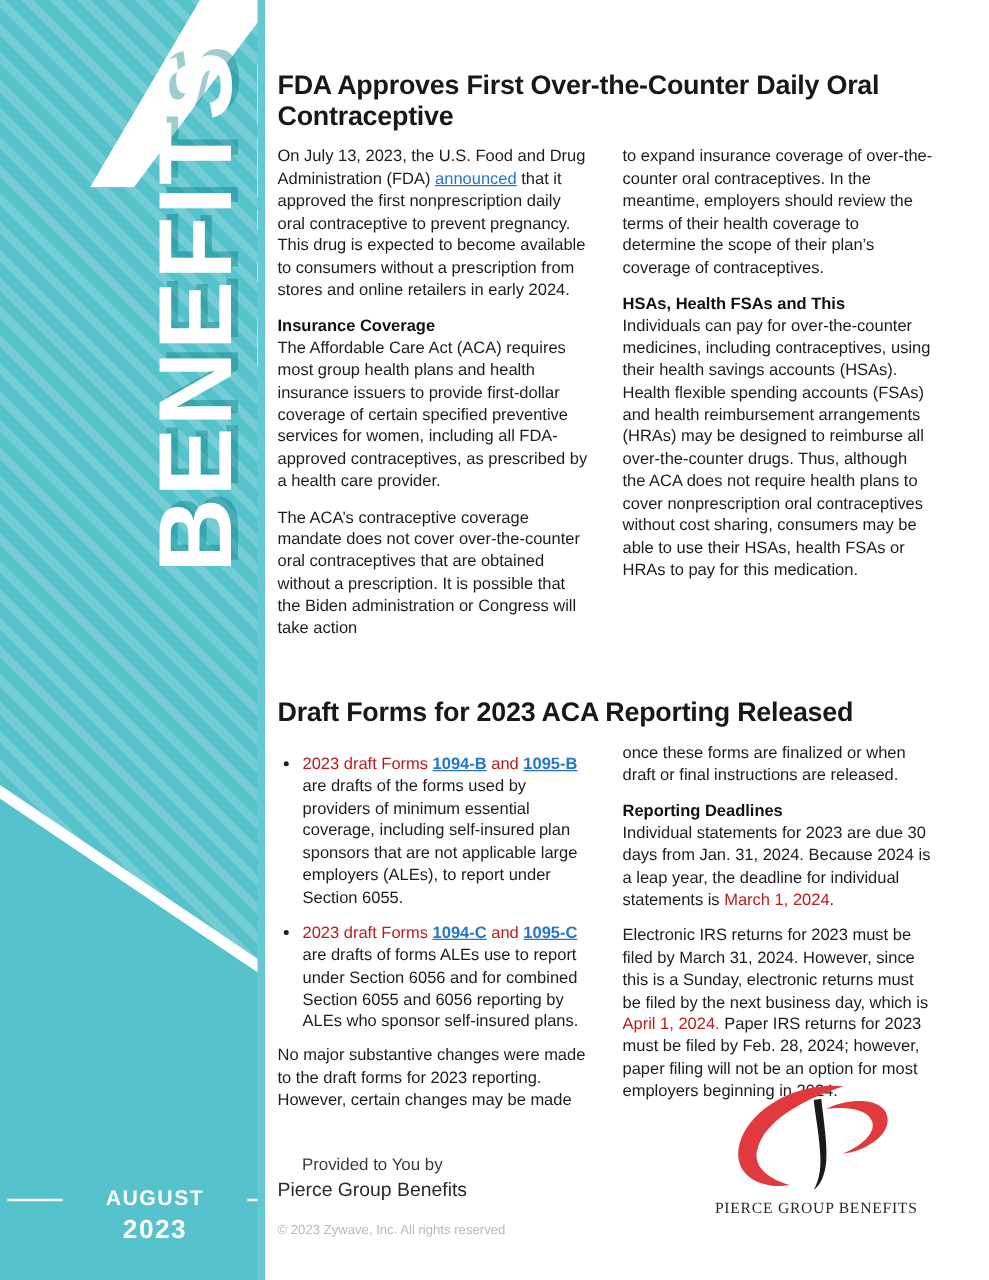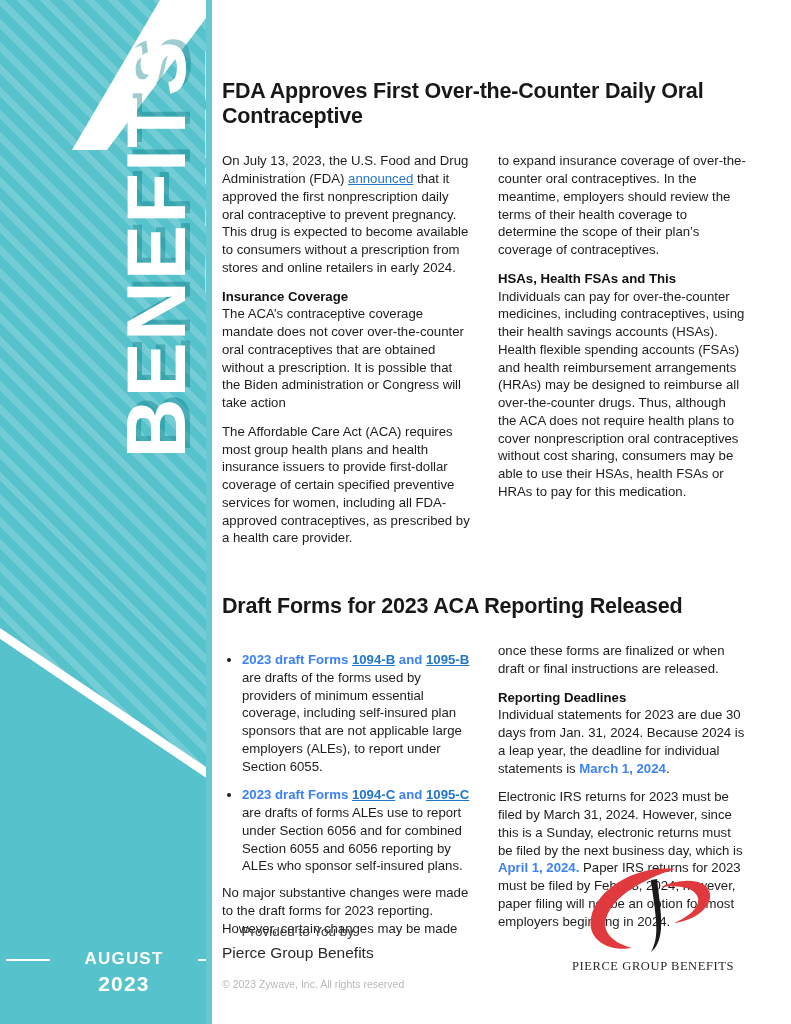--- a/index.html
+++ b/index.html
@@ -162,27 +162,27 @@
     position: relative;
   }
   .article-title {
     font-size: 21.5px;
     font-weight: bold;
     color: #181818;
     line-height: 1.17;
     letter-spacing: -0.2px;
     margin: 0;
   }
-  .article-1-title { padding-top: 79px; }
+  .article-1-title { padding-top: 56px; }
   .article-2-title { padding-top: 0; margin-top: 15px; }
 
   .cols {
     display: flex;
     gap: 27px;
-    margin-top: 23px;
+    margin-top: 10px;
   }
   .col {
     width: 249px;
     flex: 0 0 249px;
   }
   p.body {
     margin: 0 0 11px 0;
     font-size: 13.2px;
     line-height: 1.345;
     color: #1d1d1d;
@@ -192,21 +192,21 @@
     font-weight: bold;
     color: #111111;
     line-height: 1.345;
     margin: 0;
   }
   a.link {
     color: #2277cc;
     text-decoration: underline;
   }
   a.link.b { font-weight: bold; }
-  strong.b { font-weight: bold; color: #3b82f6; }
+  strong.b { font-weight: normal; color: #b91c1c; }
 
   ul.bullets {
     margin: 9px 0 9px 0;
     padding-left: 20px;
   }
   ul.bullets li {
     font-size: 13.2px;
     line-height: 1.345;
     color: #1d1d1d;
     margin-bottom: 11px;
@@ -287,22 +287,22 @@
 
   <div class="content">
 
     <div class="article article-1">
       <h1 class="article-title article-1-title">FDA Approves First Over-the-Counter Daily Oral Contraceptive</h1>
       <div class="cols">
 
         <div class="col">
           <p class="body"><span>On July 13, 2023, the U.S. Food and Drug Administration (FDA) </span><a class="link" href="#">announced</a><span> that it approved the first nonprescription daily oral contraceptive to prevent pregnancy. This drug is expected to become available to consumers without a prescription from stores and online retailers in early 2024.</span></p>
           <p class="subhead">Insurance Coverage</p>
+          <p class="body">The Affordable Care Act (ACA) requires most group health plans and health insurance issuers to provide first-dollar coverage of certain specified preventive services for women, including all FDA-approved contraceptives, as prescribed by a health care provider.</p>
           <p class="body">The ACA’s contraceptive coverage mandate does not cover over-the-counter oral contraceptives that are obtained without a prescription. It is possible that the Biden administration or Congress will take action</p>
-          <p class="body">The Affordable Care Act (ACA) requires most group health plans and health insurance issuers to provide first-dollar coverage of certain specified preventive services for women, including all FDA-approved contraceptives, as prescribed by a health care provider.</p>
         </div>
 
         <div class="col">
           <p class="body">to expand insurance coverage of over-the-counter oral contraceptives. In the meantime, employers should review the terms of their health coverage to determine the scope of their plan’s coverage of contraceptives.</p>
           <p class="subhead">HSAs, Health FSAs and This</p>
           <p class="body">Individuals can pay for over-the-counter medicines, including contraceptives, using their health savings accounts (HSAs). Health flexible spending accounts (FSAs) and health reimbursement arrangements (HRAs) may be designed to reimburse all over-the-counter drugs. Thus, although the ACA does not require health plans to cover nonprescription oral contraceptives without cost sharing, consumers may be able to use their HSAs, health FSAs or HRAs to pay for this medication.</p>
         </div>
 
       </div>
     </div>

